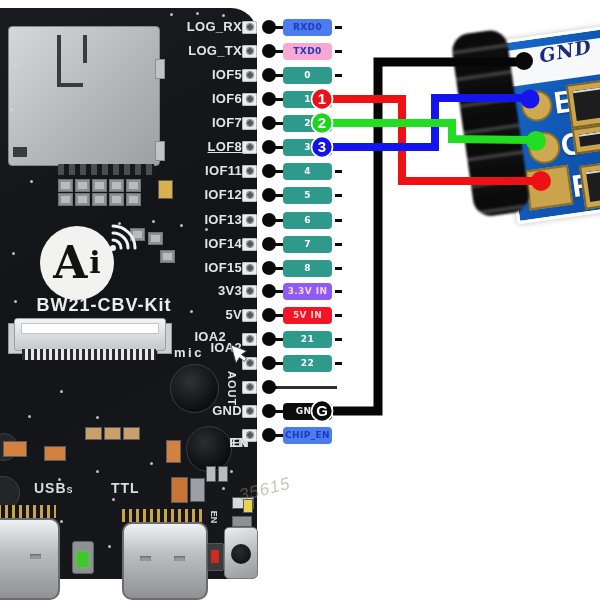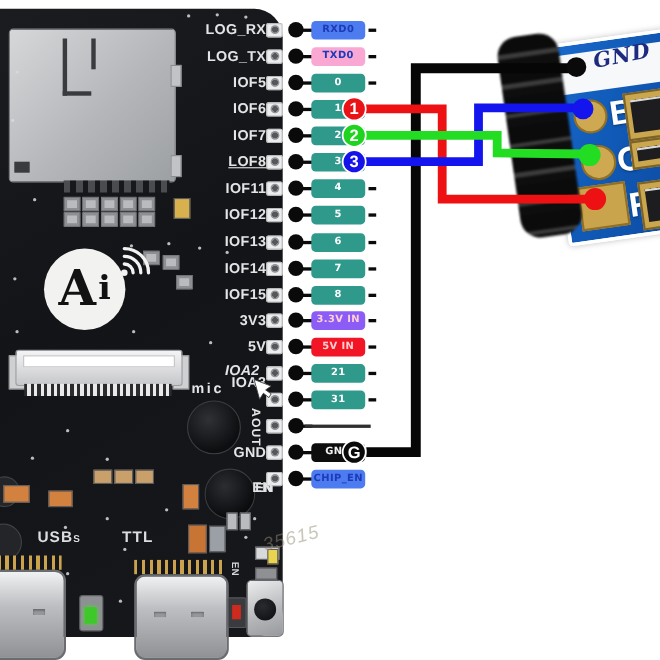--- a/index.html
+++ b/index.html
@@ -132,20 +132,21 @@
   <div id="logo" class="abs">
     <span class="a">A</span>
     <span class="i">i</span>
   </div>
   <svg id="wifi" class="abs" width="36" height="32" viewBox="0 0 36 32">
     <circle cx="5" cy="27" r="3" fill="#f2f2f1"></circle>
     <path d="M5,19 A8,8 0 0 1 13,27" stroke="#f2f2f1" stroke-width="3" fill="none" stroke-linecap="round"></path>
     <path d="M5,12 A15,15 0 0 1 20,27" stroke="#f2f2f1" stroke-width="3" fill="none" stroke-linecap="round"></path>
     <path d="M5,5 A22,22 0 0 1 27,27" stroke="#f2f2f1" stroke-width="3" fill="none" stroke-linecap="round"></path>
   </svg>
+  <div id="board-name" class="abs">BW21-CBV-Kit</div>
 
   <div id="fpc-wing-l" class="abs"></div>
   <div id="fpc-wing-r" class="abs"></div>
   <div id="fpc-body" class="abs"></div>
   <div id="fpc-ridge" class="abs"></div>
   <div id="fpc-teeth" class="abs"></div>
 
   <div id="mic-label" class="abs">mic</div>
   <div id="mic" class="abs"></div>
   <div id="speaker" class="abs"></div>
@@ -304,26 +305,26 @@
       <div class="pin-link" style="top: 313.5px;"></div>
       <div class="pin-box" style="top: 306.5px; background: rgb(242, 21, 38); color: rgb(255, 208, 208);">5V IN</div>
       <div class="pin-tick" style="top: 313.5px;"></div>
       <div class="silk" style="left: 170px; top: 307px;">5V</div>
       <div class="pin-pad" style="top: 332.5px;"></div>
       <div class="pin-hole" style="top: 335px;"></div>
       <div class="pin-dot" style="top: 332px;"></div>
       <div class="pin-link" style="top: 337.5px;"></div>
       <div class="pin-box" style="top: 330.5px; background: rgb(47, 154, 140); color: rgb(255, 255, 255);">21</div>
       <div class="pin-tick" style="top: 337.5px;"></div>
-      <div class="silk" style="left: 164px; top: 329px; font-style: italic;">IOA2</div>
+      <div class="silk" style="left: 154px; top: 329px;">IOA2</div>
       <div class="pin-pad" style="top: 356.5px;"></div>
       <div class="pin-hole" style="top: 359px;"></div>
       <div class="pin-dot" style="top: 356px;"></div>
       <div class="pin-link" style="top: 361.5px;"></div>
-      <div class="pin-box" style="top: 354.5px; background: rgb(47, 154, 140); color: rgb(255, 255, 255);">31</div>
+      <div class="pin-box" style="top: 354.5px; background: rgb(47, 154, 140); color: rgb(255, 255, 255);">22</div>
       <div class="pin-tick" style="top: 361.5px;"></div>
       <div class="silk" style="left: 170px; top: 340px;">IOA3</div>
       <div class="pin-pad" style="top: 380.5px;"></div>
       <div class="pin-hole" style="top: 383px;"></div>
       <div class="pin-dot" style="top: 380px;"></div>
       <div class="pin-link" style="top: 385.5px;"></div>
       <div class="pin-stub" style="top: 386px;"></div>
       <div class="silk-vert" style="left: 226px; top: 371px;">AOUT</div>
       <div class="pin-pad" style="top: 404.5px;"></div>
       <div class="pin-hole" style="top: 407px;"></div>

